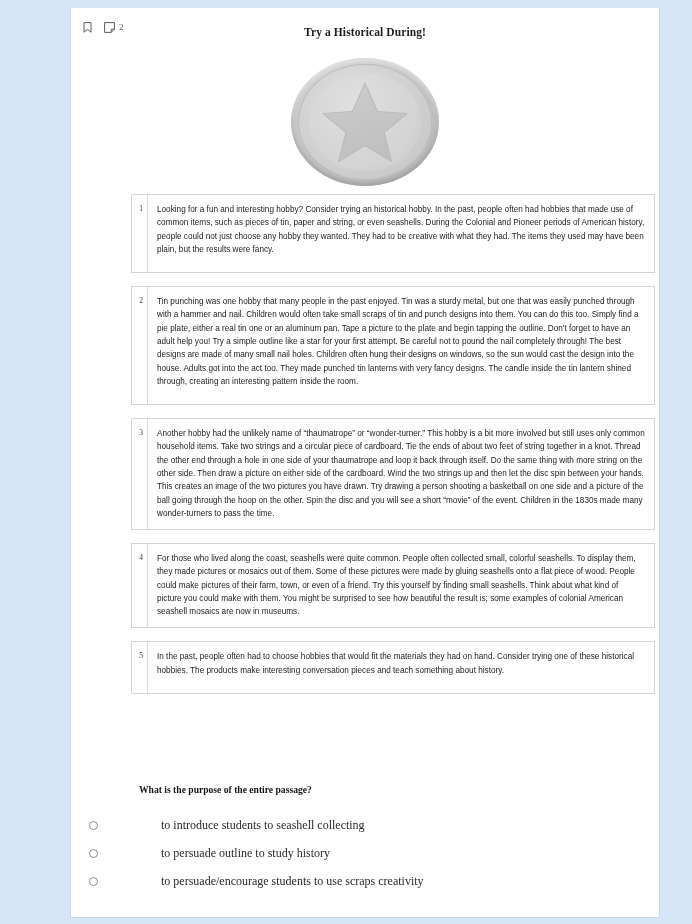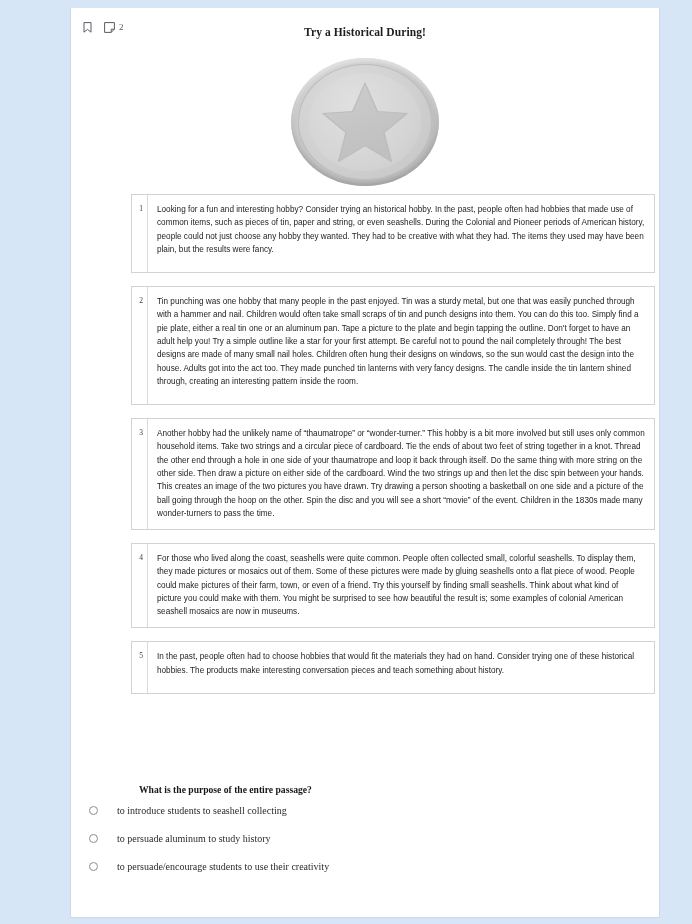--- a/index.html
+++ b/index.html
@@ -160,43 +160,44 @@
     left: 12px;
     top: 776px;
     width: 566px;
   }
   .question-text {
     margin-left: 56px;
     font-family: "Liberation Serif", serif;
     font-weight: bold;
     font-size: 9.6px;
     color: #17171b;
-    margin-bottom: 1px;
+    margin-bottom: 16px;
   }
   .choice {
     display: flex;
     align-items: center;
     height: 28px;
     cursor: pointer;
   }
   .radio {
     width: 9px;
     height: 9px;
     min-width: 9px;
     border: 1px solid #8b8b93;
     border-radius: 50%;
     background: #fff;
     margin-left: 6px;
     margin-right: 19px;
     box-sizing: border-box;
   }
   .choice-label {
     font-family: "Liberation Serif", serif;
-    font-size: 10px;
+    font-size: 12px;
     color: #2a2a2f;
+    margin-left: 44px;
   }
 </style>
 </head>
 <body>
 
 <div id="page">
 
   <div class="toolbar">
     <div class="tool-btn">
       <span>
@@ -268,22 +269,22 @@
     <div class="question-text">What is the purpose of the entire passage?</div>
 
     <div class="choice">
       <span class="radio"></span>
       <span class="choice-label">to introduce students to seashell collecting</span>
     </div>
 
 
     <div class="choice">
       <span class="radio"></span>
-      <span class="choice-label">to persuade aluminum to study history</span>
+      <span class="choice-label">to persuade outline to study history</span>
     </div>
 
     <div class="choice">
       <span class="radio"></span>
-      <span class="choice-label">to persuade/encourage students to use their creativity</span>
+      <span class="choice-label">to persuade/encourage students to use scraps creativity</span>
     </div>
   </div>
 
 </div>
 
 </body></html>

